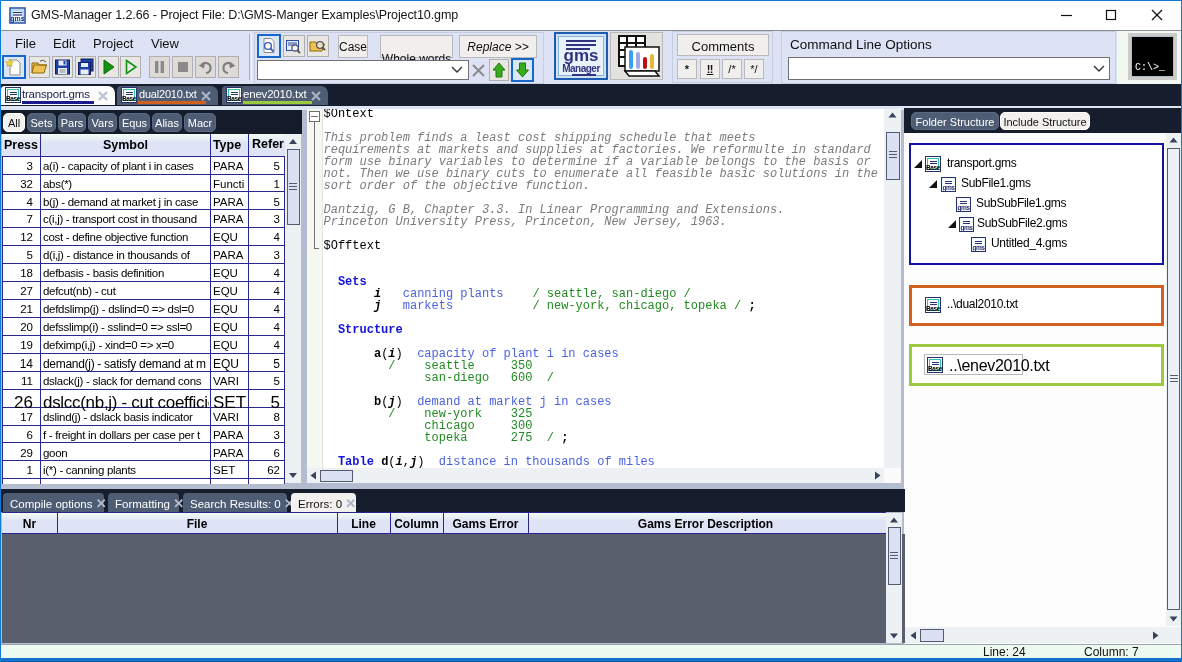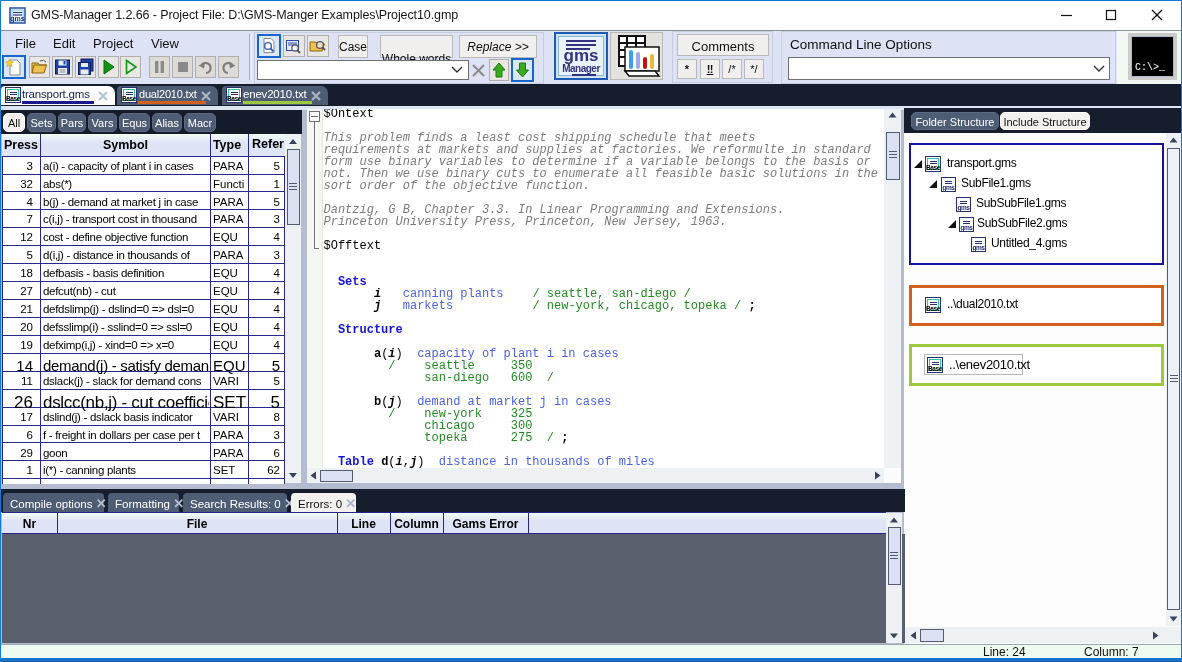--- a/index.html
+++ b/index.html
@@ -292,21 +292,21 @@
     <span style="position:absolute;left:40px;top:3px;width:166px;letter-spacing:-0.3px;white-space:nowrap;overflow:hidden">defsslimp(i) - sslind=0 =&gt; ssl=0</span>
     <span style="position:absolute;left:210px;top:3px;width:36px;overflow:hidden;white-space:nowrap">EQU</span>
     <span style="position:absolute;right:5px;top:3px">4</span>
   </div>
 <div class="abs" style="left:3px;top:335.9px;width:282px;height:17.93px;border-bottom:1px solid #28288c;font-size:11.5px;color:#000">
     <span style="position:absolute;right:252px;top:3px">19</span>
     <span style="position:absolute;left:40px;top:3px;width:166px;letter-spacing:-0.3px;white-space:nowrap;overflow:hidden">defximp(i,j) - xind=0 =&gt; x=0</span>
     <span style="position:absolute;left:210px;top:3px;width:36px;overflow:hidden;white-space:nowrap">EQU</span>
     <span style="position:absolute;right:5px;top:3px">4</span>
   </div>
-<div class="abs" style="left:3px;top:353.8px;width:282px;height:17.93px;border-bottom:1px solid #28288c;font-size:15px;color:#000">
+<div class="abs" style="left:3px;top:353.8px;width:282px;height:17.93px;border-bottom:1px solid #28288c;font-size:12px;color:#000">
     <span style="position:absolute;right:252px;top:3px">14</span>
     <span style="position:absolute;left:40px;top:3px;width:166px;letter-spacing:-0.3px;white-space:nowrap;overflow:hidden">demand(j) - satisfy demand at m</span>
     <span style="position:absolute;left:210px;top:3px;width:36px;overflow:hidden;white-space:nowrap">EQU</span>
     <span style="position:absolute;right:5px;top:3px">5</span>
   </div>
 <div class="abs" style="left:3px;top:371.8px;width:282px;height:17.93px;border-bottom:1px solid #28288c;font-size:11.5px;color:#000">
     <span style="position:absolute;right:252px;top:3px">11</span>
     <span style="position:absolute;left:40px;top:3px;width:166px;letter-spacing:-0.3px;white-space:nowrap;overflow:hidden">dslack(j) - slack for demand cons</span>
     <span style="position:absolute;left:210px;top:3px;width:36px;overflow:hidden;white-space:nowrap">VARI</span>
     <span style="position:absolute;right:5px;top:3px">5</span>
@@ -447,21 +447,21 @@
 <div class="abs" style="left:909px;top:285px;width:255px;height:41px;border:3px solid #d2611d;background:#fff"></div>
 <svg class="abs" style="left:925px;top:297px" width="16" height="16" viewBox="0 0 16 16">
     <use href="#baseicon"></use>
   </svg>
 <div class="abs" style="left:947px;top:297px;white-space:nowrap;font-size:12px;letter-spacing:-0.3px;color:#000">..\dual2010.txt</div>
 <div class="abs" style="left:909px;top:344px;width:255px;height:42px;border:3px solid #9cca3e;background:#fff"></div>
 <div class="abs" style="left:924px;top:354px;width:99px;height:21px;border:1px solid #b8b8b8;background:#fff"></div>
 <svg class="abs" style="left:927px;top:357px" width="16" height="16" viewBox="0 0 16 16">
     <use href="#baseicon"></use>
   </svg>
-<div class="abs" style="left:949px;top:357px;white-space:nowrap;font-size:13px;letter-spacing:-0.3px;color:#000">..\enev2010.txt</div>
+<div class="abs" style="left:949px;top:357px;white-space:nowrap;font-size:16px;letter-spacing:-0.3px;color:#000">..\enev2010.txt</div>
 <div class="sb-track abs" style="left:1166px;top:133px;width:15px;height:493px"></div>
 <svg class="abs" style="left:1166px;top:135px" width="15" height="11" viewBox="0 0 15 11">
     <path d="M7.5 2.5 L11.5 7.5 H3.5 Z" fill="#39445a"></path>
   </svg>
 <div class="sb-thumb abs" style="left:1167px;top:148px;width:13px;height:462px;background:#eef0f8"></div>
 <div class="grip abs" style="left:1169.5px;top:375px"></div>
 <div class="grip abs" style="left:1169.5px;top:378px"></div>
 <div class="grip abs" style="left:1169.5px;top:381px"></div>
 <svg class="abs" style="left:1166px;top:613px" width="15" height="11" viewBox="0 0 15 11">
     <path d="M7.5 8.5 L11.5 3.5 H3.5 Z" fill="#39445a"></path>
@@ -482,20 +482,21 @@
 <div class="abs" style="left:2px;top:512px;width:884px;height:22px;background:linear-gradient(#f4fcf4,#dee3f6 40%);border-top:1px solid #28288c;border-bottom:1px solid #28288c;font-size:12px;font-weight:bold;color:#000">
     <span style="position:absolute;left:0px;top:4px;width:55px;text-align:center">Nr</span>
     <span style="position:absolute;left:55px;top:4px;width:280px;text-align:center">File</span>
     <span style="position:absolute;left:55px;top:0;width:1px;height:22px;background:#28288c"></span>
     <span style="position:absolute;left:335px;top:4px;width:53px;text-align:center">Line</span>
     <span style="position:absolute;left:335px;top:0;width:1px;height:22px;background:#28288c"></span>
     <span style="position:absolute;left:388px;top:4px;width:53px;text-align:center">Column</span>
     <span style="position:absolute;left:388px;top:0;width:1px;height:22px;background:#28288c"></span>
     <span style="position:absolute;left:441px;top:4px;width:85px;text-align:center">Gams Error</span>
     <span style="position:absolute;left:441px;top:0;width:1px;height:22px;background:#28288c"></span>
+    <span style="position:absolute;left:526px;top:4px;width:355px;text-align:center">Gams Error Description</span>
     <span style="position:absolute;left:526px;top:0;width:1px;height:22px;background:#28288c"></span>
   </div>
 <div class="abs" style="left:2px;top:534px;width:903px;height:109px;background:#5a5f6e"></div>
 <div class="sb-track abs" style="left:886px;top:513px;width:16px;height:130px"></div>
 <svg class="abs" style="left:886px;top:515px" width="16" height="11" viewBox="0 0 16 11">
     <path d="M8 2.5 L12 7.5 H4 Z" fill="#39445a"></path>
   </svg>
 <div class="sb-thumb abs" style="left:887.5px;top:527px;width:13px;height:58px"></div>
 <div class="grip abs" style="left:890px;top:552px"></div>
 <div class="grip abs" style="left:890px;top:555px"></div>

